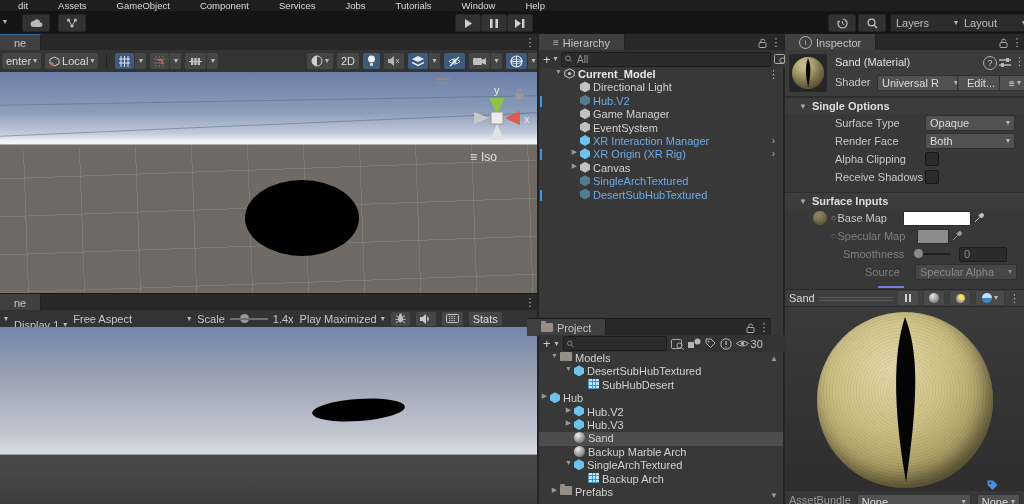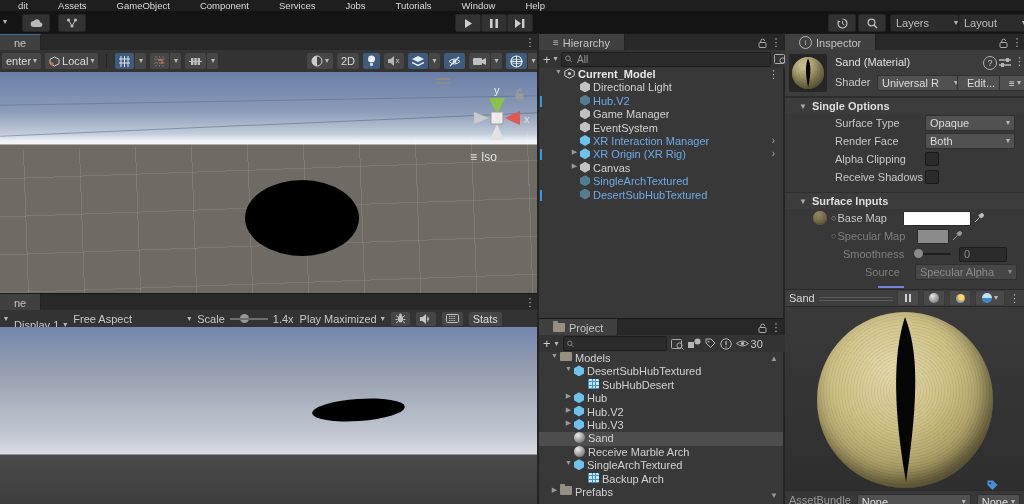--- a/index.html
+++ b/index.html
@@ -465,21 +465,21 @@
         <span class="lbl blue">SingleArchTextured</span>
       </div>
       <div class="hrow" style="padding-left: 30px;">
         <span class="hbar"></span>
         <span class="exp"></span>
         <span class="cube-i prefab-i faded"></span>
         <span class="lbl blue">DesertSubHubTextured</span>
       </div>
     </div>
 
-  <div class="abs tabbar" style="left:539px;top:318px;width:244px;height:17px;">
+  <div class="abs tabbar" style="left:527px;top:318px;width:244px;height:17px;">
     <div class="tab">
       <span class="folder-i"></span>
       <span>Project</span>
     </div>
     <div class="tab-rest"></div>
     <div class="bar-lock">
       <svg width="9" height="10" viewBox="0 0 9 10">
           <rect x="1" y="4.5" width="7" height="5" rx="1" fill="none" stroke="#aaa"></rect>
           <path d="M2.8 4.5 V3 a1.9 1.9 0 0 1 3.8 0" stroke="#aaa" fill="none"></path>
         </svg>
@@ -532,21 +532,21 @@
       <div class="hrow" style="padding-left: 24px;">
         <span class="exp">▼</span>
         <span class="cube-i prefab-i"></span>
         <span class="lbl">DesertSubHubTextured</span>
       </div>
       <div class="hrow" style="padding-left: 38px;">
         <span class="exp"></span>
         <span class="mesh-i"></span>
         <span class="lbl">SubHubDesert</span>
       </div>
-      <div class="hrow" style="padding-left: 24px;">
+      <div class="hrow" style="">
         <span class="exp">▶</span>
         <span class="cube-i prefab-i"></span>
         <span class="lbl">Hub</span>
       </div>
       <div class="hrow" style="padding-left: 24px;">
         <span class="exp">▶</span>
         <span class="cube-i prefab-i"></span>
         <span class="lbl">Hub.V2</span>
       </div>
       <div class="hrow" style="padding-left: 24px;">
@@ -555,21 +555,21 @@
         <span class="lbl">Hub.V3</span>
       </div>
       <div class="hrow selrow" style="padding-left: 24px;">
         <span class="exp"></span>
         <span class="mat-i"></span>
         <span class="lbl">Sand</span>
       </div>
       <div class="hrow" style="padding-left: 24px;">
         <span class="exp"></span>
         <span class="mat-i"></span>
-        <span class="lbl">Receive Marble Arch</span>
+        <span class="lbl">Backup Marble Arch</span>
       </div>
       <div class="hrow" style="padding-left: 24px;">
         <span class="exp">▼</span>
         <span class="cube-i prefab-i"></span>
         <span class="lbl">SingleArchTextured</span>
       </div>
       <div class="hrow" style="padding-left: 38px;">
         <span class="exp"></span>
         <span class="mesh-i"></span>
         <span class="lbl">Backup Arch</span>

